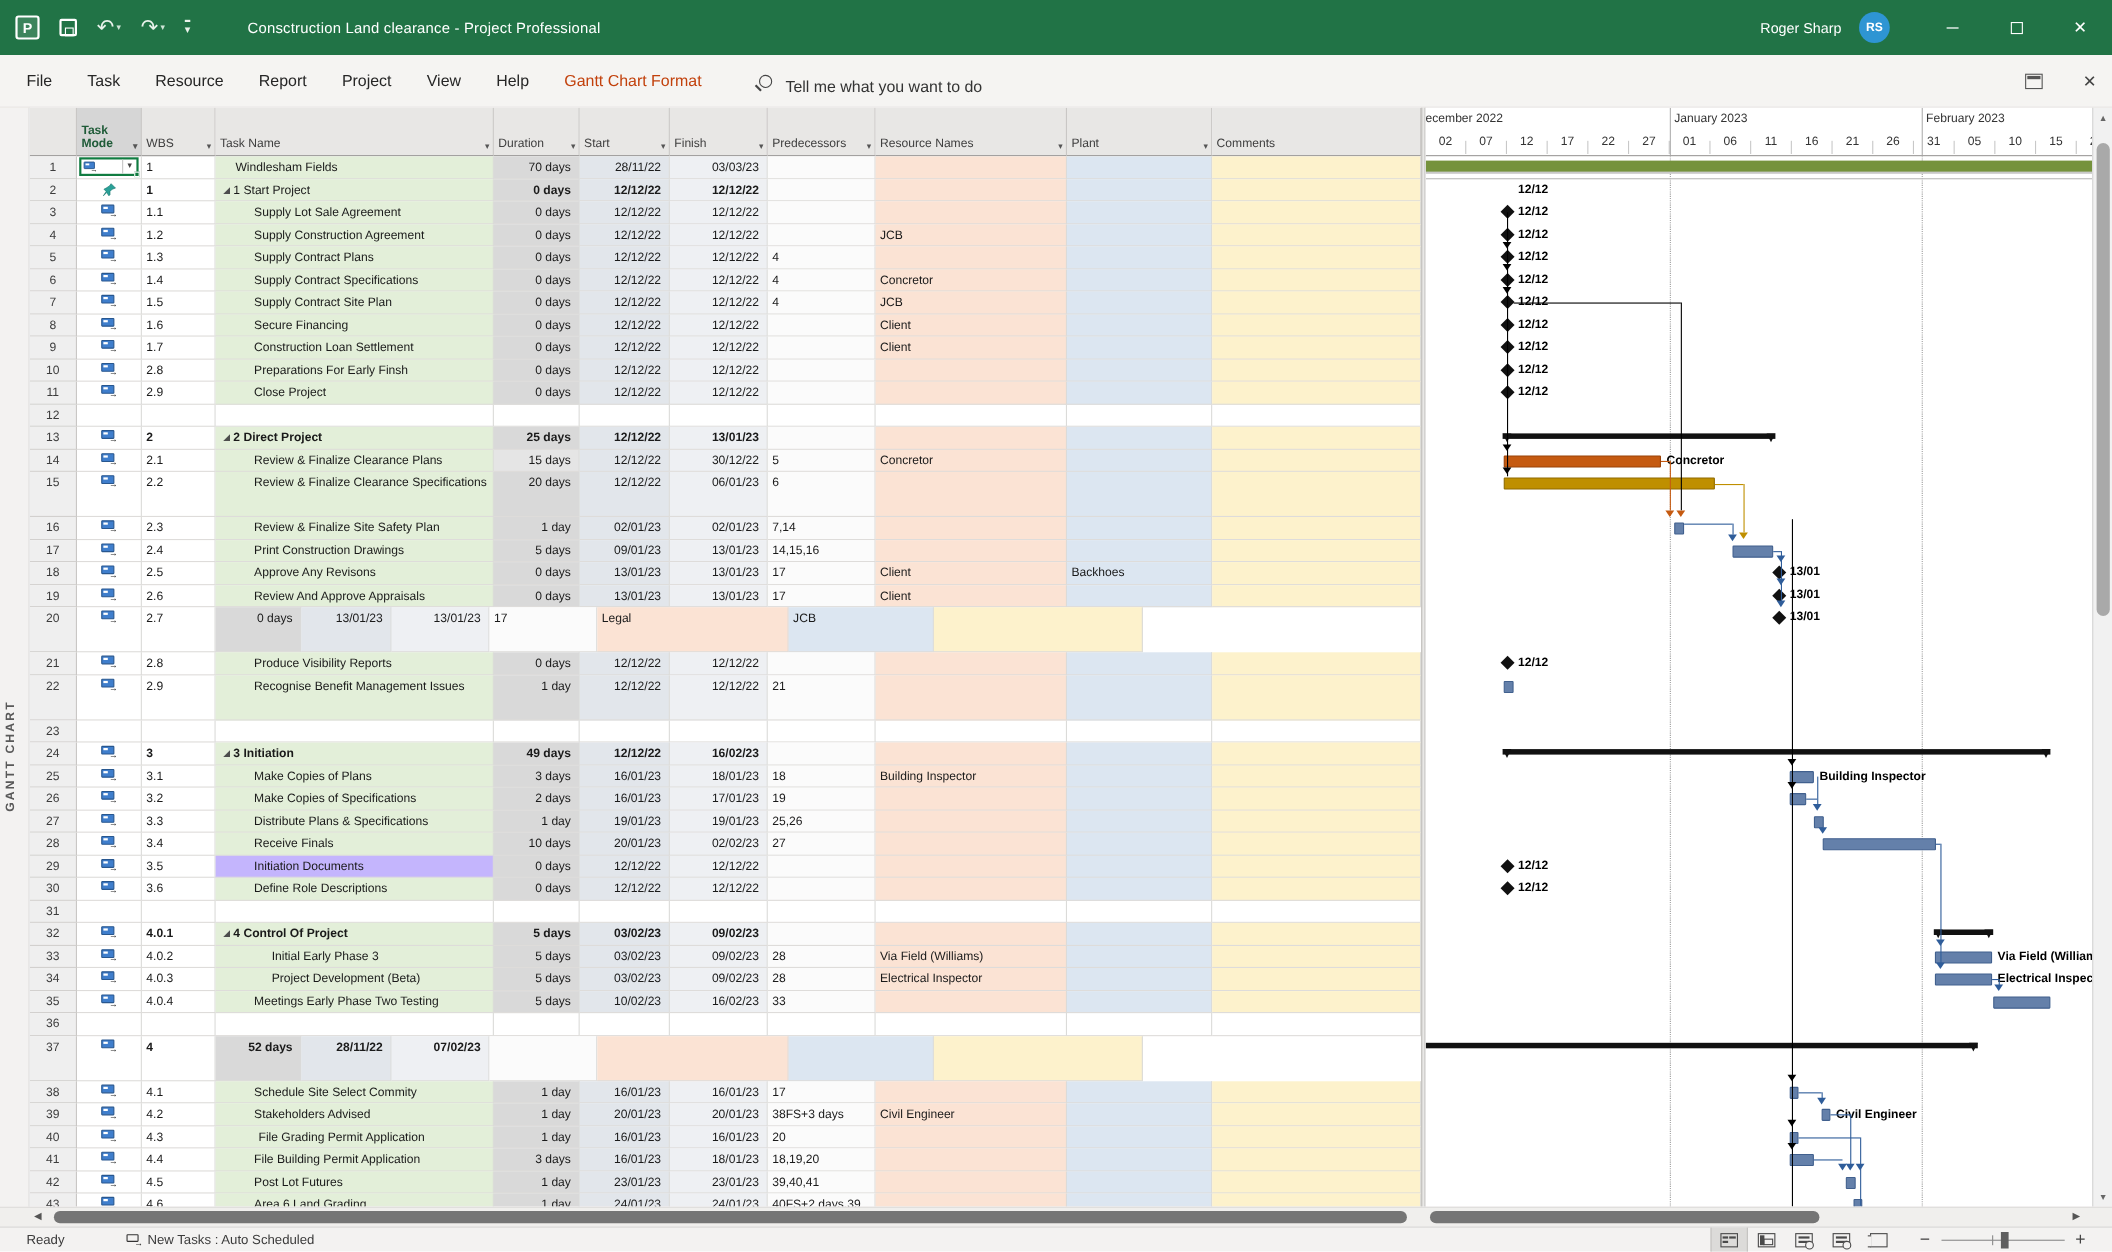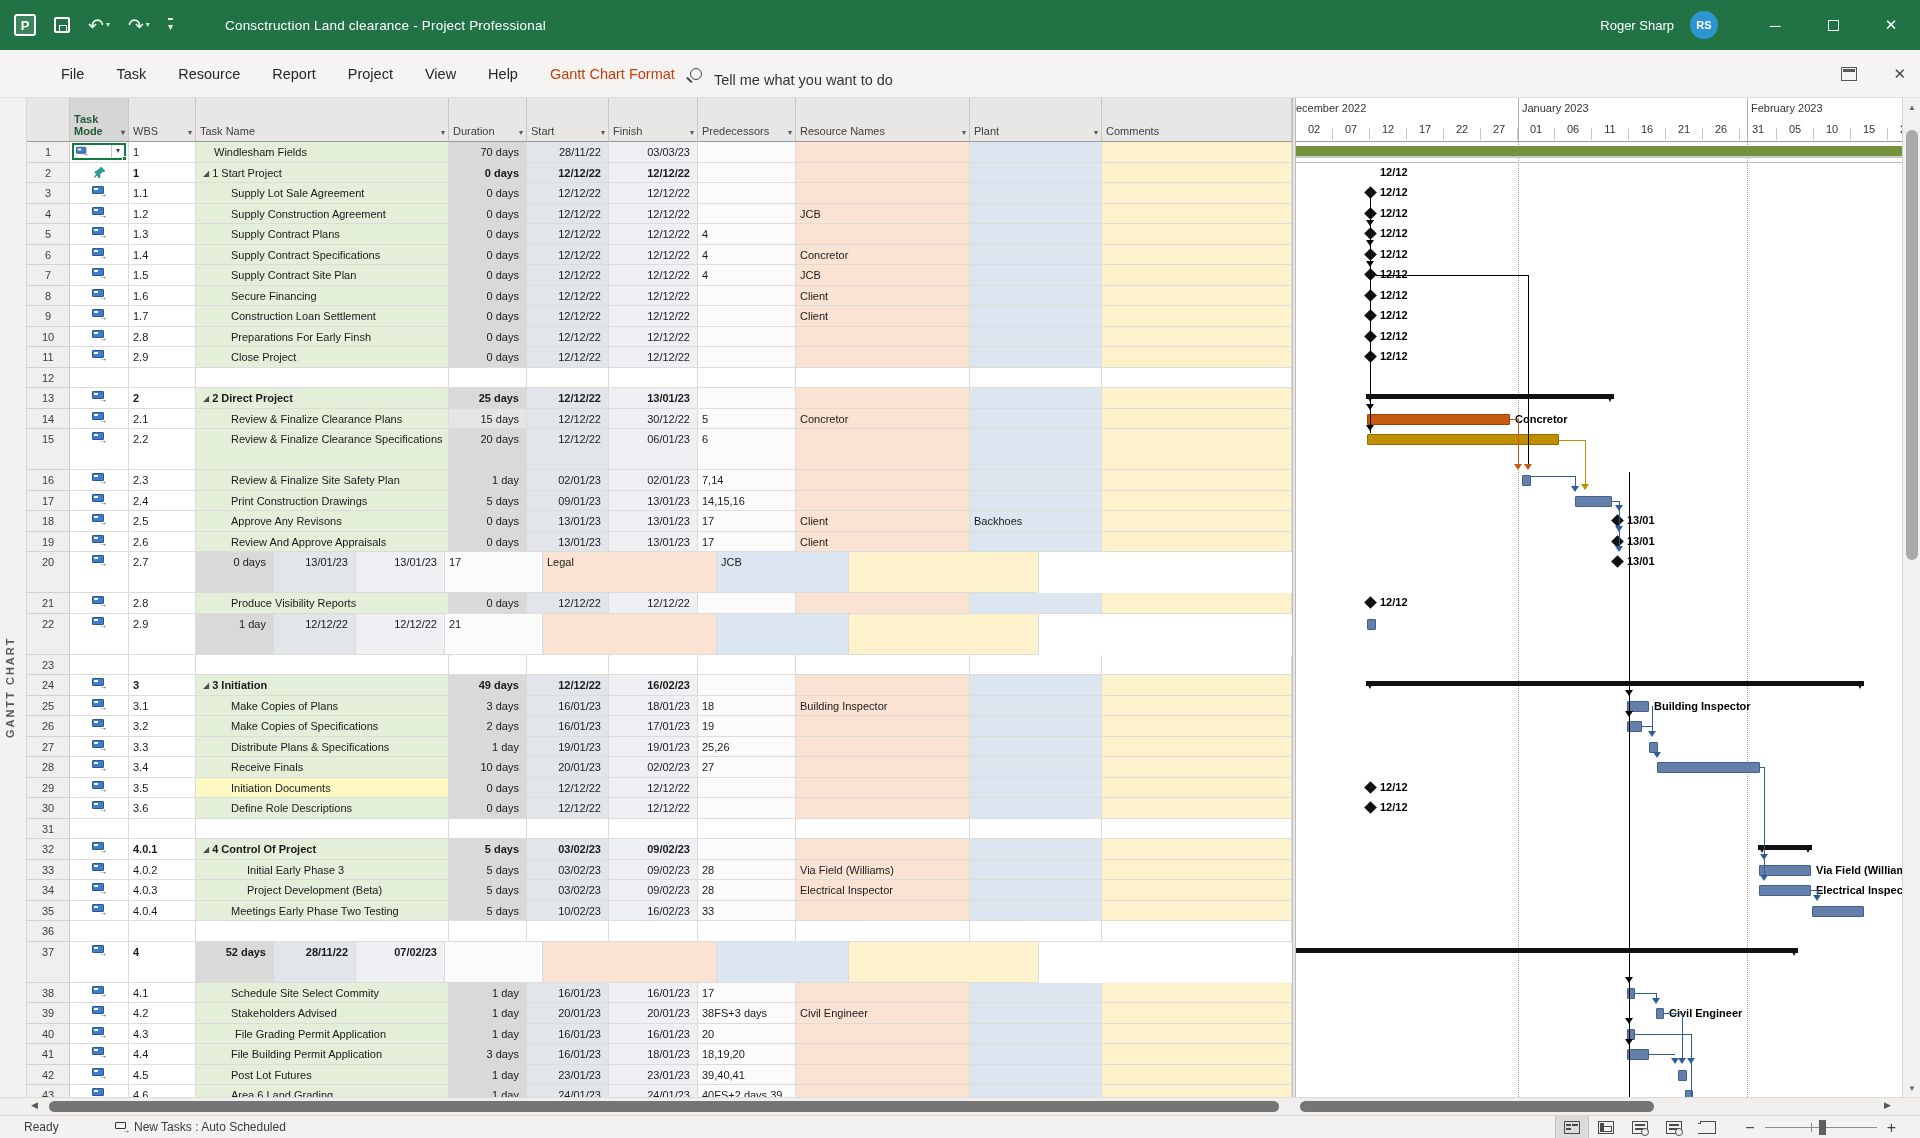--- a/index.html
+++ b/index.html
@@ -24,21 +24,21 @@
   .user-name { font-size:13px; color:#fff; margin-right:16px; }
   .avatar { width:28px; height:28px; border-radius:50%; background:#2e95d3; color:#fff; font-size:11px;
     font-weight:bold; display:flex; align-items:center; justify-content:center; margin-right:28px; }
   .winbtn { width:58px; height:50px; display:flex; align-items:center; justify-content:center;
     color:#fff; font-size:15px; }
   .winbtn.max span { display:block; width:11px; height:11px; border:1.5px solid #fff; }
 
   
   .menubar { position:absolute; left:0; top:50px; width:1920px; height:48px; background:#f5f4f2;
     border-bottom:1px solid #e1dfdd; }
-  .menus { position:absolute; left:24px; top:0; height:48px; display:flex; align-items:center; gap:32px;margin-left:37px; }
+  .menus { position:absolute; left:24px; top:0; height:48px; display:flex; align-items:center; gap:32px; }
   .menu-item { font-size:14.5px; color:#262626; }
   .menu-item.format { color:#c2410c; }
   .searchwrap { position:absolute; left:690px; top:0; height:48px; display:flex; align-items:center; gap:12px; }
   .mag { width:12px; height:12px; border:1.6px solid #444; border-radius:50%; position:relative; }
   .mag:after { content:""; position:absolute; left:-5px; top:10px; width:7px; height:1.6px; background:#444;
     transform:rotate(45deg); }
   .search-text { font-size:14.5px; color:#333;margin-top:12px; }
   .ribbon-right { position:absolute; right:14px; top:0; height:48px; display:flex; align-items:center; gap:36px; }
   .rr-icon { width:16px; height:14px; border:1.5px solid #555; position:relative; }
   .rr-icon:before { content:""; position:absolute; left:1px; top:1px; right:1px; height:3px; background:#555; }
@@ -672,20 +672,21 @@
             <div class="tcell num" style="width: 43px; height: 41px;">22</div>
             <div class="tcell" style="width: 59px; height: 41px; padding: 0px;">
               <div class="tmwrap" style="width: 100%;">
                 <span class="tm-auto">
                   <span class="scr"></span>
                   <span class="arr2">→</span>
                 </span>
               </div>
             </div>
             <div class="tcell" style="width: 67px; height: 41px;">2.9</div>
+            <div class="tcell" style="width: 253px; height: 41px; background: rgb(227, 239, 217); padding-left: 35px;"><span>Recognise Benefit Management Issues</span></div>
             <div class="tcell right" style="width: 78px; height: 41px; background: rgb(217, 217, 217);">1 day</div>
             <div class="tcell right" style="width: 82px; height: 41px; background: rgb(226, 230, 235);">12/12/22</div>
             <div class="tcell right" style="width: 89px; height: 41px; background: rgb(238, 240, 243);">12/12/22</div>
             <div class="tcell" style="width: 98px; height: 41px; background: rgb(251, 251, 251);">21</div>
             <div class="tcell" style="width: 174px; height: 41px; background: rgb(251, 227, 212);"></div>
             <div class="tcell" style="width: 132px; height: 41px; background: rgb(220, 230, 241);"></div>
             <div class="tcell" style="width: 190px; height: 41px; background: rgb(253, 242, 204);"></div>
           </div>
           <div class="trow" style="height: 20.5px;">
             <div class="tcell num" style="width: 43px; height: 20.5px;">23</div>
@@ -806,21 +807,21 @@
             <div class="tcell num" style="width: 43px; height: 20.5px;">29</div>
             <div class="tcell" style="width: 59px; height: 20.5px; padding: 0px;">
               <div class="tmwrap" style="width: 100%;">
                 <span class="tm-auto">
                   <span class="scr"></span>
                   <span class="arr2">→</span>
                 </span>
               </div>
             </div>
             <div class="tcell" style="width: 67px; height: 20.5px;">3.5</div>
-            <div class="tcell" style="width: 253px; height: 20.5px; background: #fef9c3; padding-left: 35px;"><span>Initiation Documents</span></div>
+            <div class="tcell" style="width: 253px; height: 20.5px; background: #c4b5fd; padding-left: 35px;"><span>Initiation Documents</span></div>
             <div class="tcell right" style="width: 78px; height: 20.5px; background: rgb(217, 217, 217);">0 days</div>
             <div class="tcell right" style="width: 82px; height: 20.5px; background: rgb(226, 230, 235);">12/12/22</div>
             <div class="tcell right" style="width: 89px; height: 20.5px; background: rgb(238, 240, 243);">12/12/22</div>
             <div class="tcell" style="width: 98px; height: 20.5px; background: rgb(251, 251, 251);"></div>
             <div class="tcell" style="width: 174px; height: 20.5px; background: rgb(251, 227, 212);"></div>
             <div class="tcell" style="width: 132px; height: 20.5px; background: rgb(220, 230, 241);"></div>
             <div class="tcell" style="width: 190px; height: 20.5px; background: rgb(253, 242, 204);"></div>
           </div>
           <div class="trow" style="height: 20.5px;">
             <div class="tcell num" style="width: 43px; height: 20.5px;">30</div>

